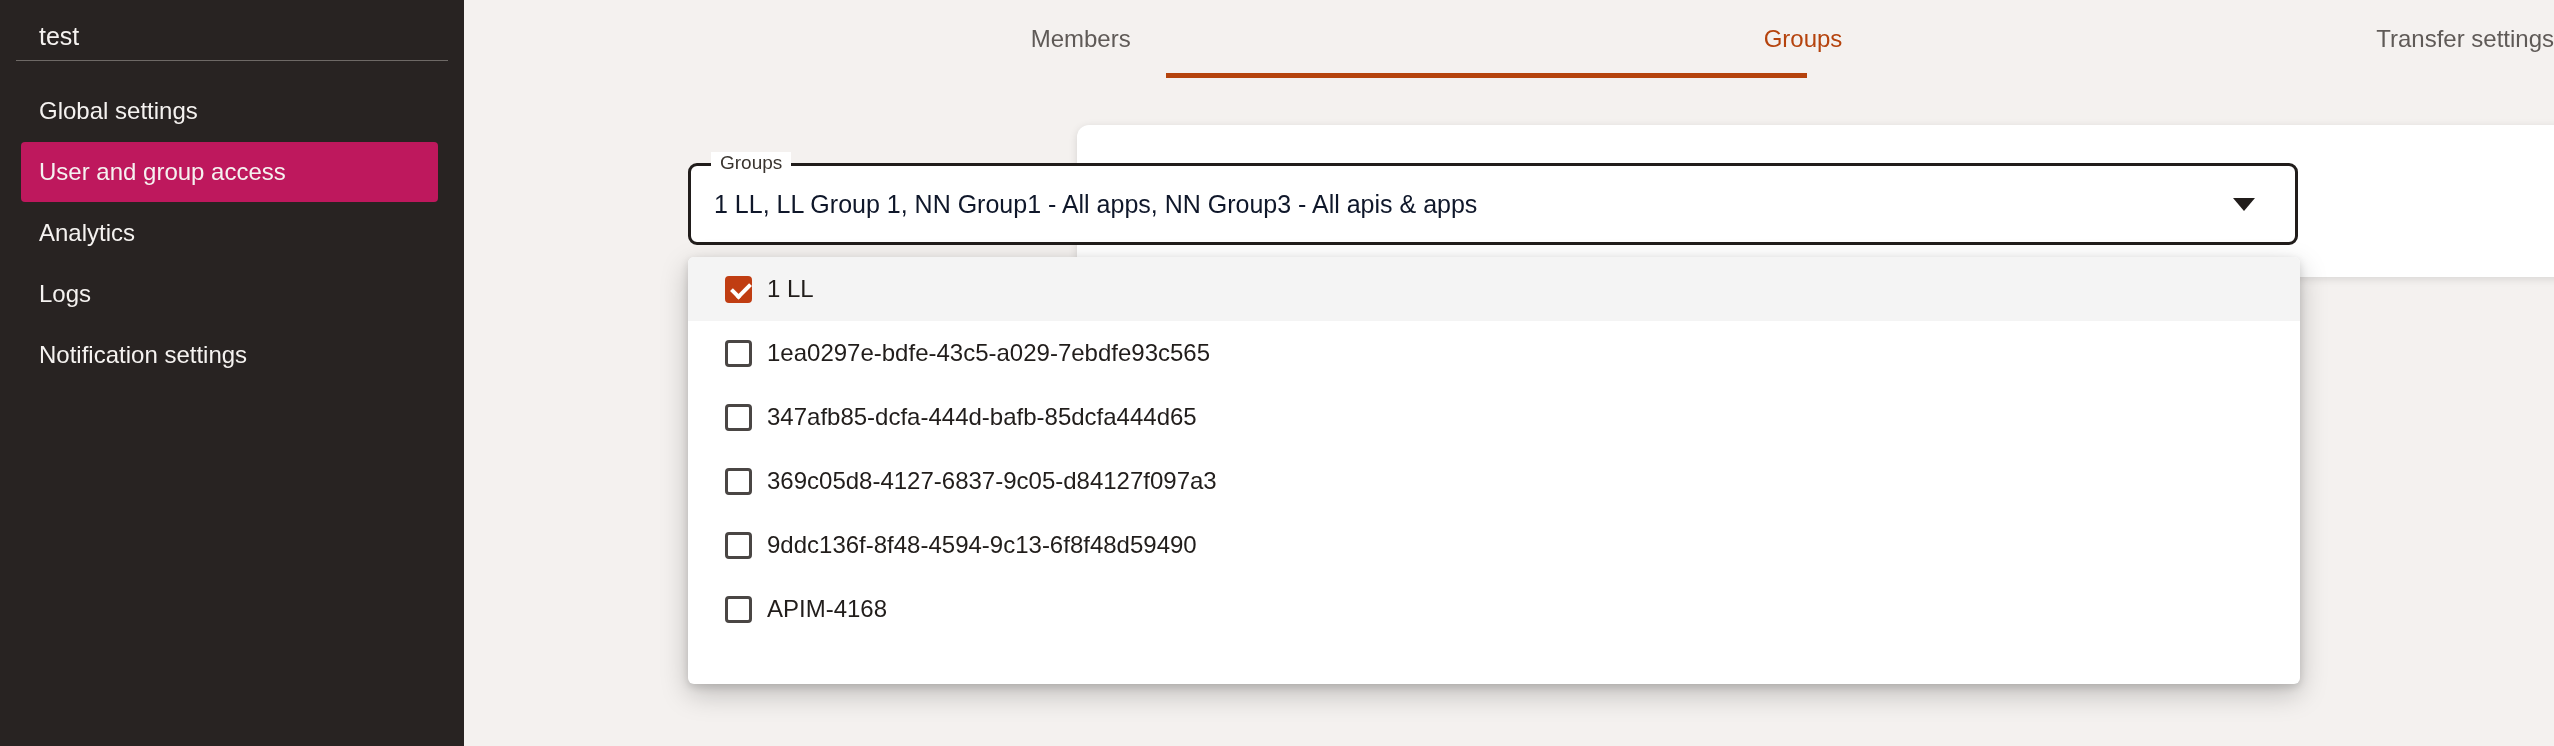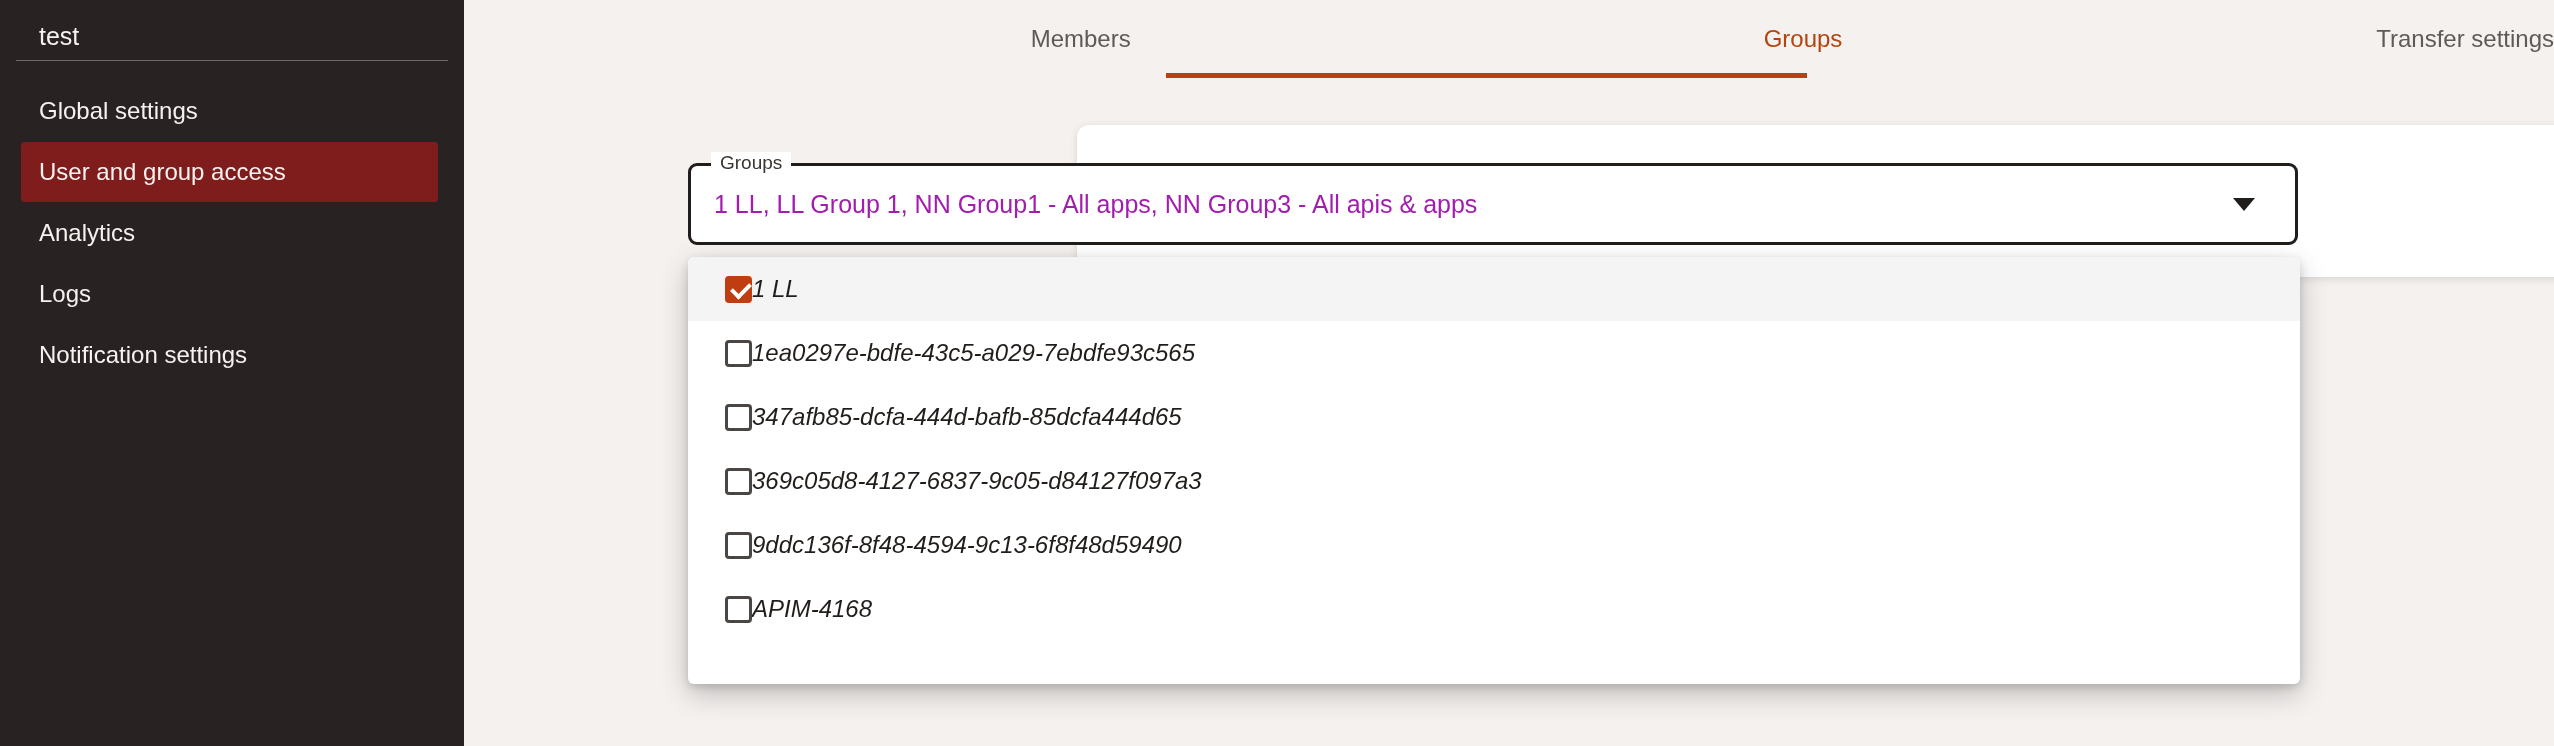--- a/index.html
+++ b/index.html
@@ -33,21 +33,21 @@
     height: 60px;
     margin: 0 26px 1px 21px;
     padding-left: 18px;
     display: flex;
     align-items: center;
     font-size: 24px;
     border-radius: 4px;
     cursor: pointer;
     white-space: nowrap;
   }
-  .side-item.selected { background: #7f1d1d; }
+  .side-item.selected { background: #be185d; }
 
   
   .main {
     position: absolute; left: 419px; top: 0;
     width: 2135px; height: 746px;
   }
   .tab-bar {
     display: flex;
     height: 78px;
   }
@@ -99,21 +99,21 @@
     top: -14px;
     left: 20px;
     background: #ffffff;
     padding: 0 9px;
     font-size: 19px;
     color: #39342f;
   }
   .select-value {
     flex: 1;
     font-size: 25px;
-    color: #a21caf;
+    color: #0f172a;
     white-space: nowrap;
     overflow: hidden;
   }
   .select-arrow {
     width: 0; height: 0;
     border-left: 11px solid transparent;
     border-right: 11px solid transparent;
     border-top: 13px solid #211d1b;
     margin-left: 20px;
     flex-shrink: 0;
@@ -133,23 +133,22 @@
     height: 64px;
     display: flex;
     align-items: center;
     padding-left: 37px;
     cursor: pointer;
   }
   .menu-row.selected { background: #f4f4f4; }
   .menu-label {
     font-size: 24px;
     color: #211d1b;
-    margin-left: 0;
+    margin-left: 15px;
     white-space: nowrap;
-    font-style: italic;
   }
   .cb {
     position: relative;
     width: 27px; height: 27px;
     border: 3px solid #4a4644;
     border-radius: 4px;
     background: #ffffff;
     flex-shrink: 0;
   }
   .cb.checked {

